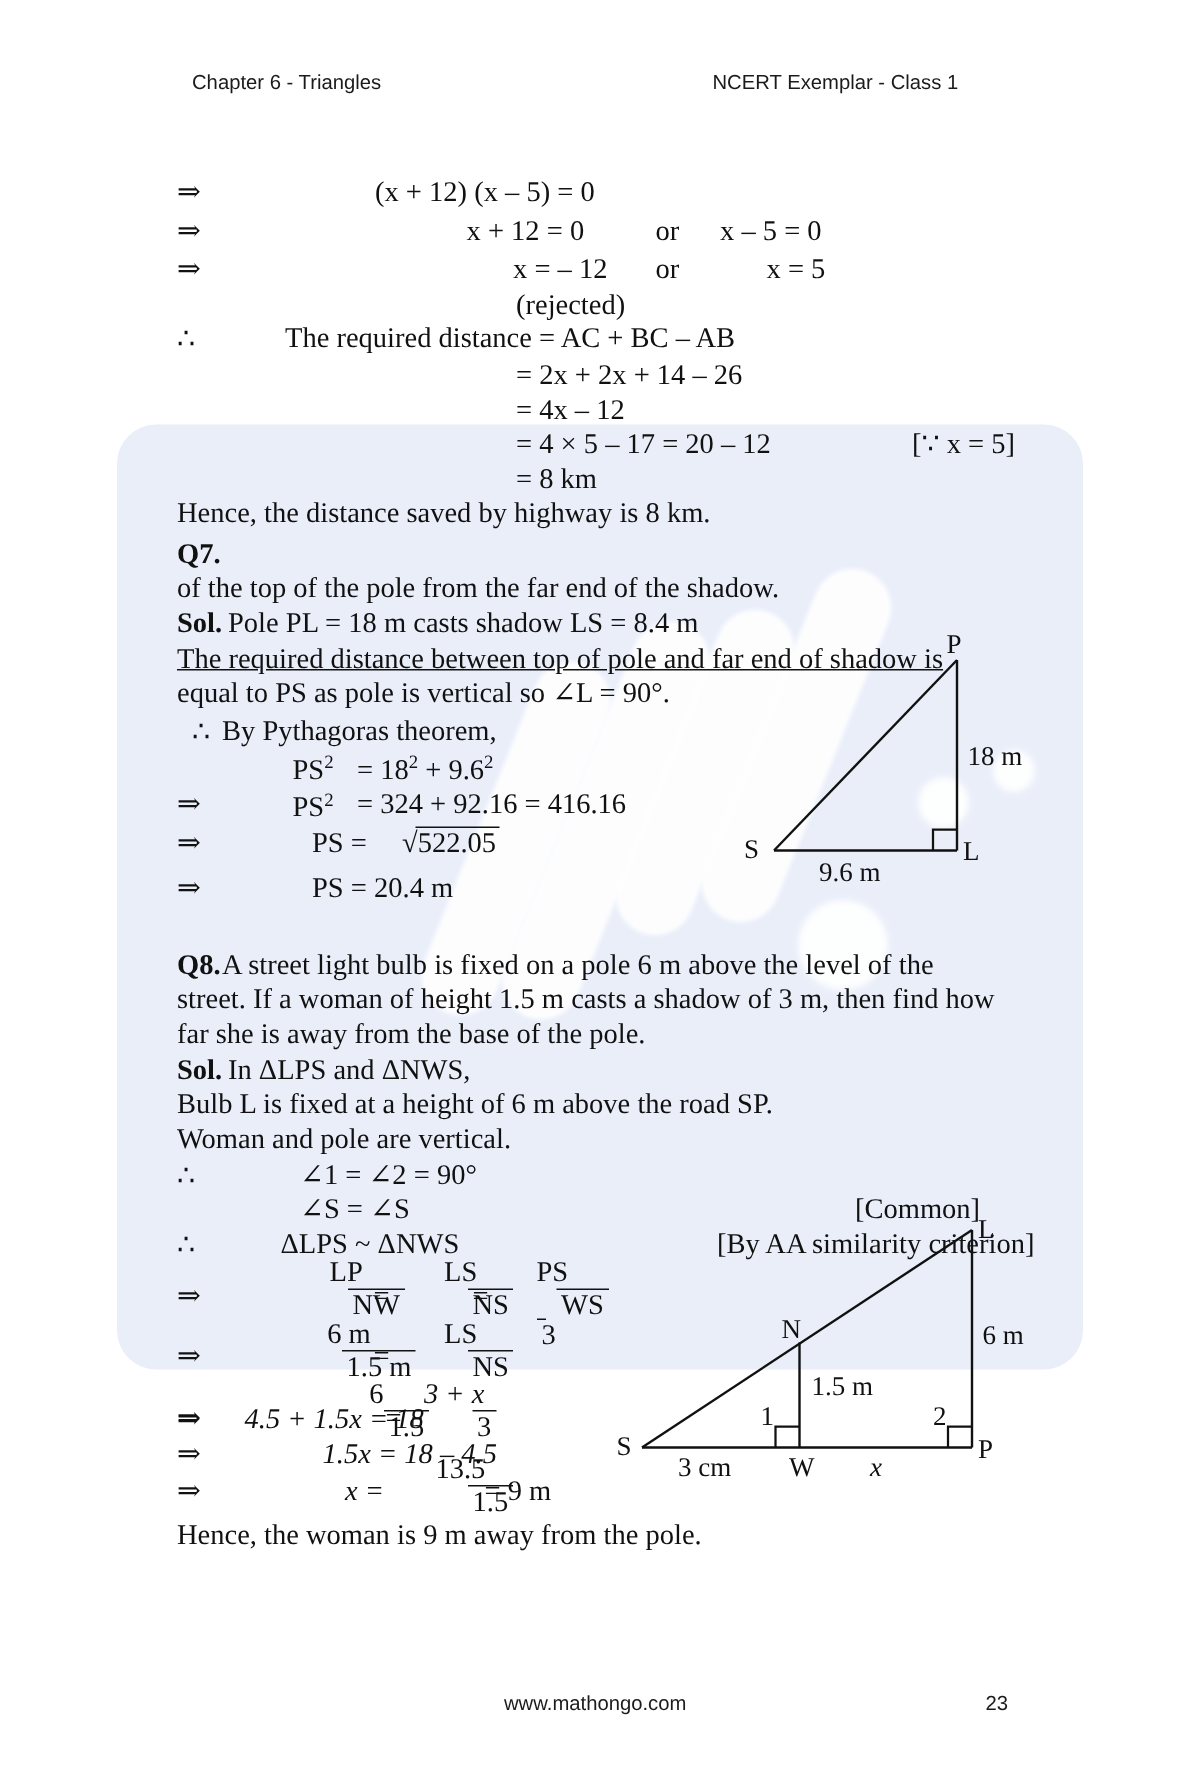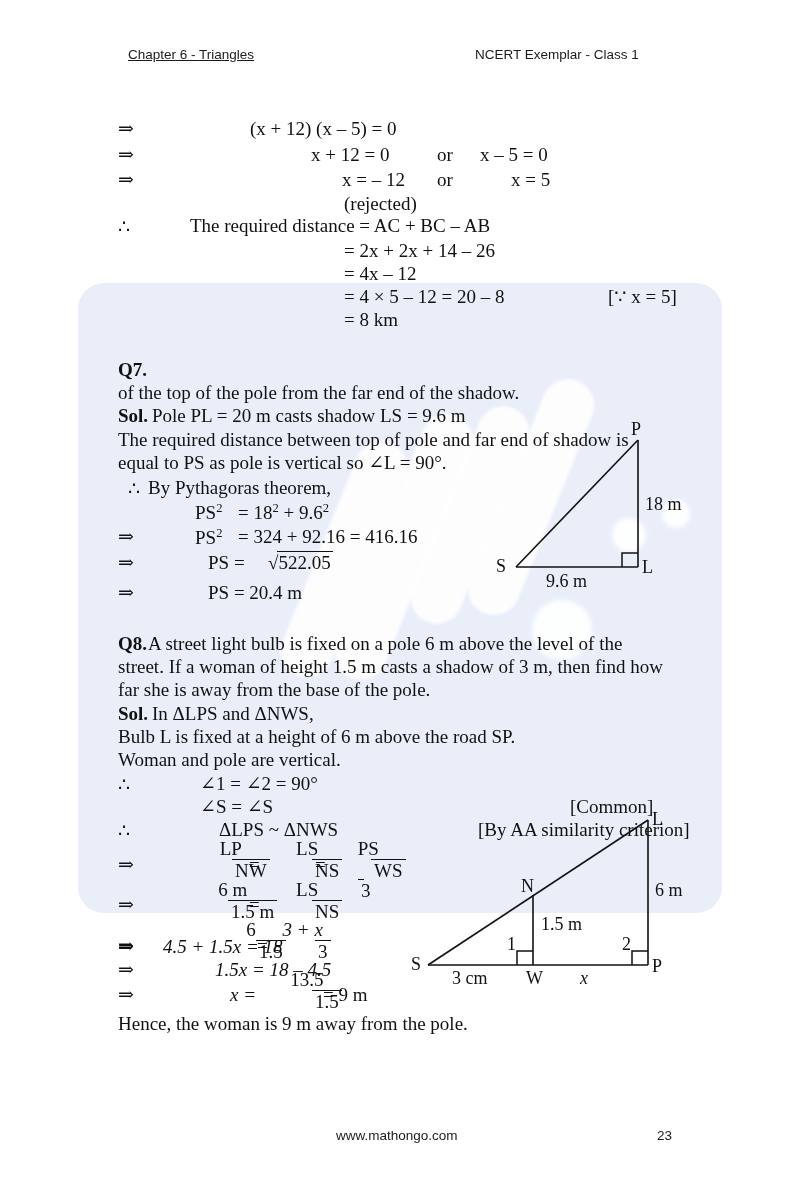--- a/index.html
+++ b/index.html
@@ -25,21 +25,21 @@
   .header {
     position: absolute;
     top: 47px;
     left: 128px;
     right: 128px;
     height: 20px;
     font-family: "Liberation Sans", "DejaVu Sans", sans-serif;
     font-size: 13.5px;
     color: #1b1b1b;
   }
-  .header .left  { position: absolute; left: 0; top: 0; white-space: nowrap; text-decoration: underline; }
+  .header .left  { position: absolute; left: 0; top: 0; white-space: nowrap; }
   .header .right { position: absolute; left: 347px; top: 0; white-space: nowrap; }
 
   
   .blue-panel {
     position: absolute;
     left: 78px;
     top: 283px;
     width: 644px;
     height: 630px;
     background: #e9eef9;
@@ -176,30 +176,31 @@
     <span class="t" style="left:437px; top:170px;">or</span>
     <span class="t" style="left:511px; top:170px;">x = 5</span>
 
     <span class="t" style="left:344px; top:194px;">(rejected)</span>
 
     <span class="t" style="left:118px; top:217px;">∴</span>
     <span class="t" style="left:190px; top:216px;">The required distance =  AC + BC – AB</span>
 
     <span class="t" style="left:344px; top:241px;">= 2x + 2x + 14 – 26</span>
     <span class="t" style="left:344px; top:264px;">= 4x – 12</span>
-    <span class="t" style="left:344px; top:287px;">= 4 × 5 – 12 = 20 – 8</span>
+    <span class="t" style="left:344px; top:287px;">= 4 × 5 – 17 = 20 – 12</span>
     <span class="t" style="left:608px; top:287px;">[∵ x = 5]</span>
     <span class="t" style="left:344px; top:310px;">= 8 km</span>
+    <span class="t" style="left:118px; top:333px;">Hence, the distance saved by highway is 8 km.</span>
 
     <span class="t b" style="left:118px; top:360px;">Q7.</span>
     <span class="t" style="left:118px; top:383px;">of the top of the pole from the far end of the shadow.</span>
 
     <span class="t b" style="left:118px; top:406px;">Sol.</span>
-    <span class="t" style="left:152px; top:406px;">Pole PL = 20 m casts shadow LS = 9.6 m</span>
-    <span class="t" style="left:118px; top:430px;">The required  distance  between top of pole and far end of shadow is</span>
+    <span class="t" style="left:152px; top:406px;">Pole PL = 18 m casts shadow LS = 8.4 m</span>
+    <span class="t" style="left:118px; top:430px;text-decoration:underline;">The required  distance  between top of pole and far end of shadow is</span>
     <span class="t" style="left:118px; top:453px;">equal to PS as pole  is vertical so ∠L = 90°.</span>
 
     <span class="t" style="left:128px; top:479px;">∴</span>
     <span class="t" style="left:148px; top:478px;">By Pythagoras theorem,</span>
 
     <span class="t" style="left:195px; top:502px;"><span>PS</span><span class="sup">2</span></span>
     <span class="t" style="left:238px; top:502px;"><span>= 18</span><span class="sup">2</span><span> + 9.6</span><span class="sup">2</span></span>
 
     <span class="t" style="left:118px; top:527px;">⇒</span>
     <span class="t" style="left:195px; top:527px;"><span>PS</span><span class="sup">2</span></span>
@@ -223,21 +224,21 @@
     <span class="t" style="left:118px; top:727px;">Bulb L is fixed at a height of 6 m above the road SP.</span>
     <span class="t" style="left:118px; top:750px;">Woman and pole are vertical.</span>
 
     <span class="t" style="left:118px; top:775px;">∴</span>
     <span class="t" style="left:200px; top:774px;">∠1 = ∠2 = 90°</span>
 
     <span class="t" style="left:200px; top:797px;">∠S = ∠S</span>
     <span class="t" style="left:570px; top:797px;">[Common]</span>
 
     <span class="t" style="left:118px; top:821px;">∴</span>
-    <span class="t" style="left:187px; top:820px;margin-left:32px;">ΔLPS ~ ΔNWS</span>
+    <span class="t" style="left:187px; top:820px;">ΔLPS ~ ΔNWS</span>
     <span class="t" style="left:478px; top:820px;">[By AA similarity criterion]</span>
 
     <span class="t" style="left:118px; top:855px;">⇒</span>
     <span class="frac" style="left:192px; top:838px;">
       <span class="num">LP</span>
       <span class="den">NW</span>
     </span>
     <span class="t" style="left:249px; top:855px;">=</span>
     <span class="frac" style="left:272px; top:838px;">
       <span class="num">LS</span>

